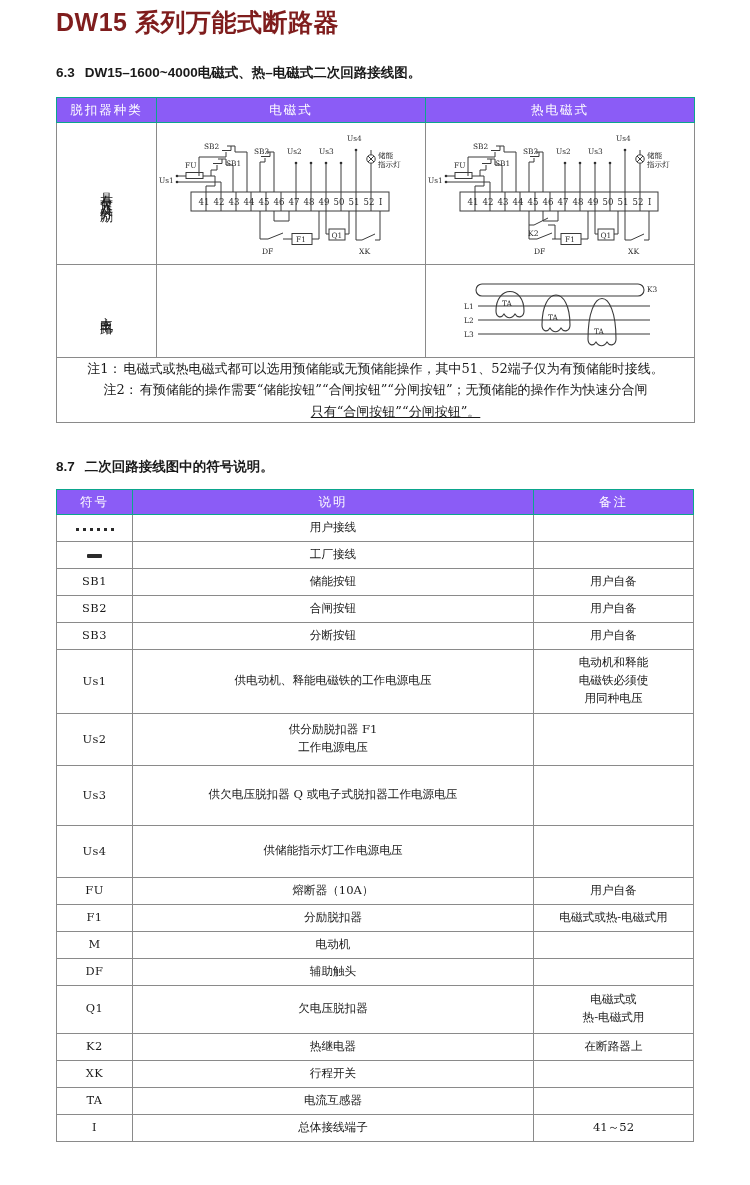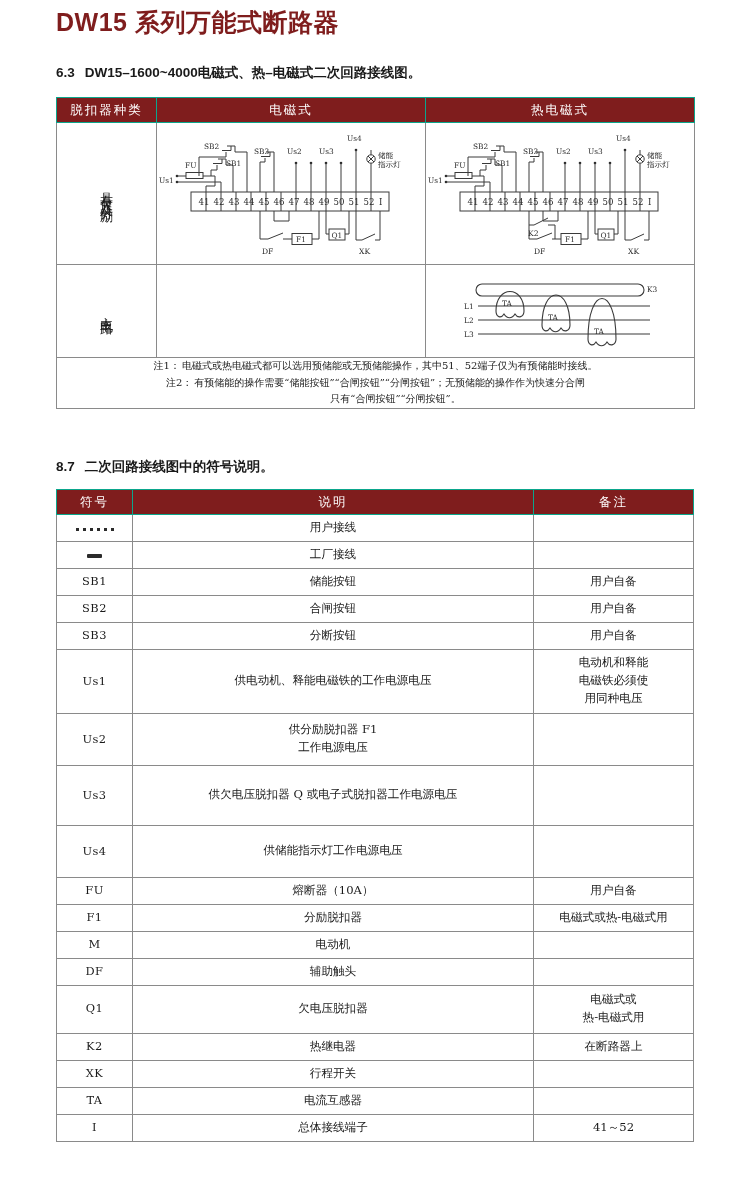--- a/index.html
+++ b/index.html
@@ -44,21 +44,21 @@
     font-size: 12px;
   }
   .doc-table td, .doc-table th {
     border: 1px solid #8a8a8a;
     padding: 0;
     vertical-align: middle;
     text-align: center;
     font-weight: 400;
   }
   .thead-cell {
-    background: #7f1d1d;
+    background: #8b5cf6;
     color: #ffffff;
     font-size: 12.5px;
     height: 25px;
     font-family: "DejaVu Serif", "Liberation Serif", serif;
     letter-spacing: 2px;
     border-color: #0ba68c !important;
   }
 
   
   #wiring-table { left: 56px; top: 97px; width: 638px; }
@@ -70,26 +70,26 @@
     font-size: 13px;
     margin: 0 auto;
     line-height: 1;
     display: inline-block;
   }
   .diagram-cell { position: relative; background: #fff; }
   .note-cell {
     text-align: left;
     padding: 9px 0 12px 18px;
     font-family: "DejaVu Serif", "Liberation Serif", serif;
-    font-size: 10px;
+    font-size: 13px;
     line-height: 1.65;
   }
   .note-line { white-space: nowrap; }
   .note-line .note-tag { margin-right: 2px; }
-  .note-indent { padding-left: 40px; }
+  .note-indent { padding-left: 40px; text-decoration: underline; }
 
   
   #symbol-table { left: 56px; top: 489px; width: 638px; }
   #symbol-table .sym-col   { width: 76px; }
   #symbol-table .note-col  { width: 160px; }
   #symbol-table td {
     font-family: "DejaVu Serif", "Liberation Serif", serif;
     font-size: 11.6px;
     line-height: 1.55;
     padding: 4px 4px;

